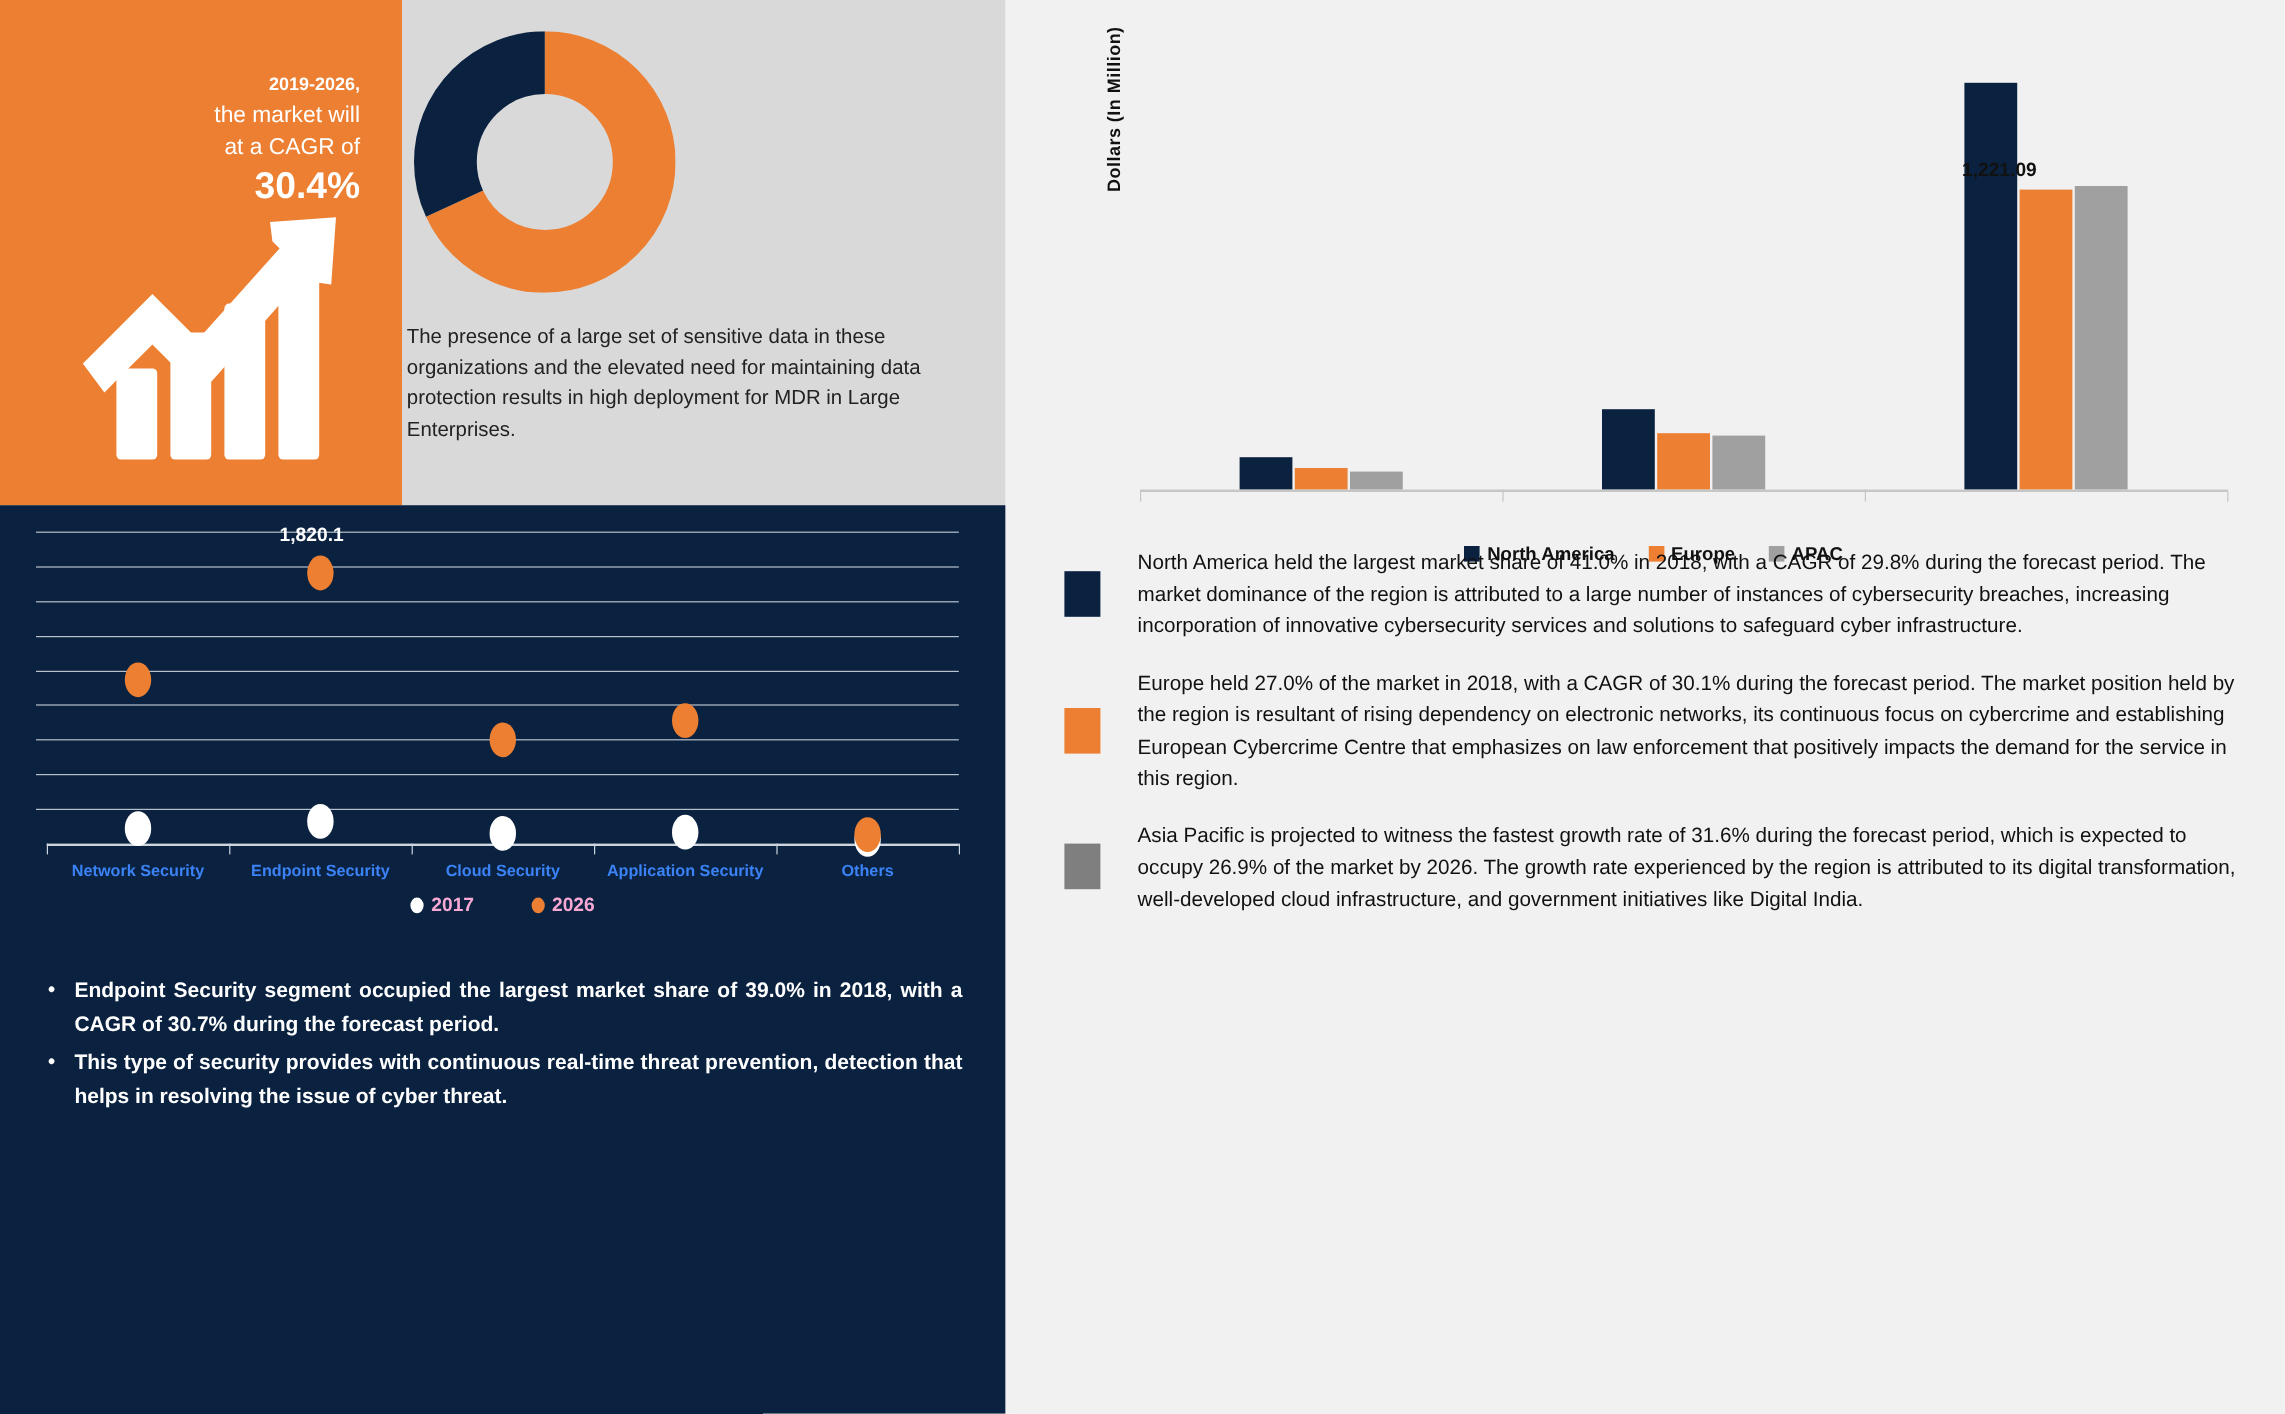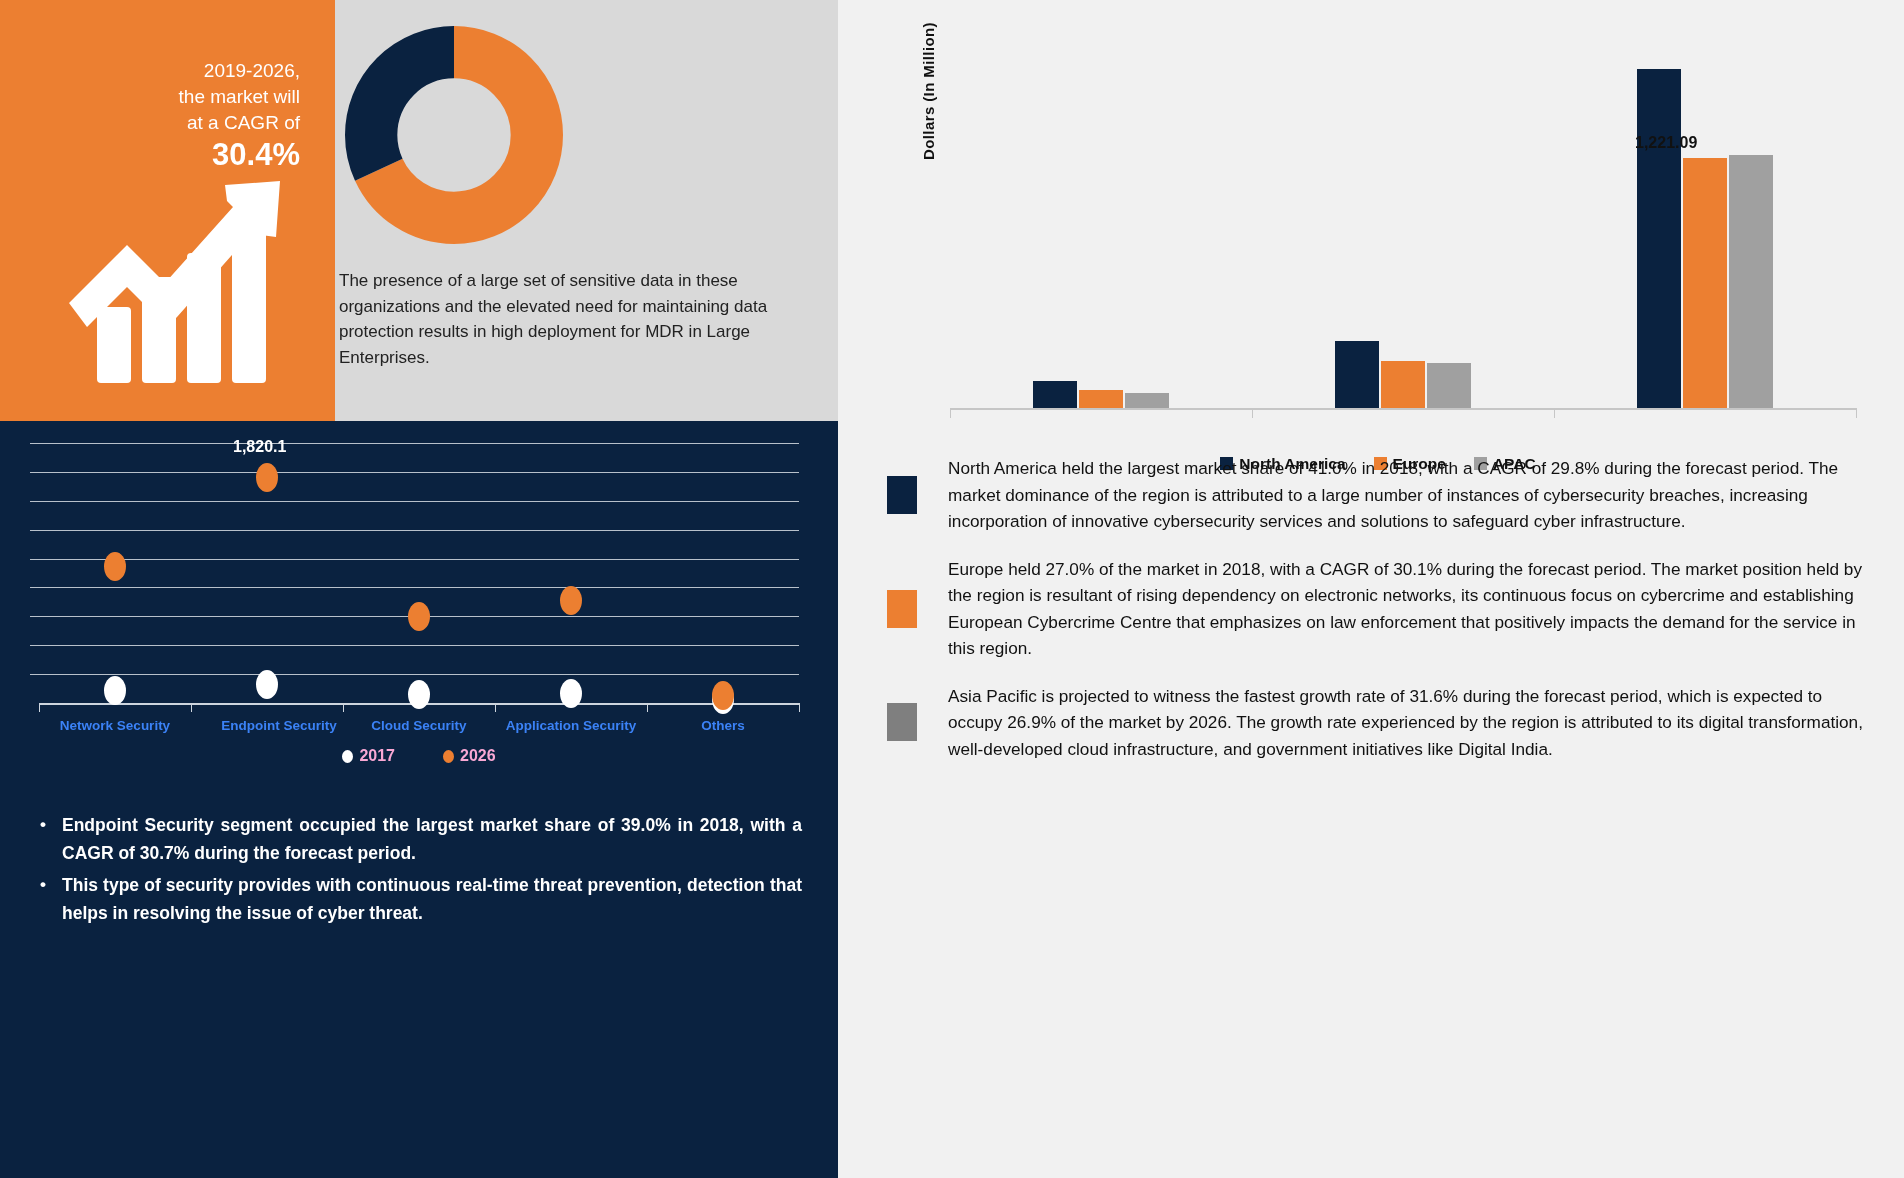--- a/index.html
+++ b/index.html
@@ -2,21 +2,21 @@
 <html><head>
 <meta charset="utf-8">
 <style>
   html,body{margin:0;padding:0;}
   body{width:1904px;height:1178px;font-family:"Liberation Sans",sans-serif;background:#ffffff;overflow:hidden;}
   .page{position:relative;width:1904px;height:1178px;}
 
   
   .panel-cagr{position:absolute;left:0;top:0;width:335px;height:421px;background:#ec7f31;overflow:hidden;}
   .cagr-text{position:absolute;left:0;top:58px;width:300px;text-align:right;color:#fff;}
-  .cagr-l1{font-size:19px;line-height:26px;font-weight:400;}
+  .cagr-l1{font-size:15px;line-height:26px;font-weight:700;}
   .cagr-l2{font-size:19px;line-height:26px;font-weight:400;}
   .cagr-big{font-size:35px;line-height:46px;font-weight:700;letter-spacing:0px;}
   .cagr-l3{font-size:19px;line-height:26px;font-weight:400;}
   .cagr-pct{font-size:31px;line-height:38px;font-weight:700;}
   .growth-icon{position:absolute;left:55px;top:155px;width:235px;height:240px;}
 
   
   .panel-donut{position:absolute;left:335px;top:0;width:503px;height:421px;background:#d9d9d9;}
   .donut-wrap{position:absolute;left:10px;top:26px;width:250px;height:230px;}
   .donut{position:absolute;left:0;top:0;width:218px;height:218px;}
@@ -97,21 +97,21 @@
       </svg>
     </div>
     <div class="donut-note">The presence of a large set of sensitive data in these organizations and the elevated need for maintaining data protection results in high deployment for MDR in Large Enterprises.</div>
   </div>
 
   <div class="panel-dot">
     <div class="dotplot" id="dotplot">
       <div class="dp-axis"></div>
       <div class="dp-catlabels" id="dp-catlabels">
           <div class="dp-cat" style="left: 9px; width: 152px;">Network Security</div>
-          <div class="dp-cat" style="left: 173px; width: 152px;">Endpoint Security</div>
+          <div class="dp-cat" style="left: 161px; width: 152px;">Endpoint Security</div>
           <div class="dp-cat" style="left: 313px; width: 152px;">Cloud Security</div>
           <div class="dp-cat" style="left: 465px; width: 152px;">Application Security</div>
           <div class="dp-cat" style="left: 617px; width: 152px;">Others</div>
         </div>
     <div class="dp-grid-line" style="top: 12px; width: 769px; left: 0px;"></div>
         <div class="dp-grid-line" style="top: 40.9px; width: 769px; left: 0px;"></div>
         <div class="dp-grid-line" style="top: 69.8px; width: 769px; left: 0px;"></div>
         <div class="dp-grid-line" style="top: 98.7px; width: 769px; left: 0px;"></div>
         <div class="dp-grid-line" style="top: 127.6px; width: 769px; left: 0px;"></div>
         <div class="dp-grid-line" style="top: 156.4px; width: 769px; left: 0px;"></div>

